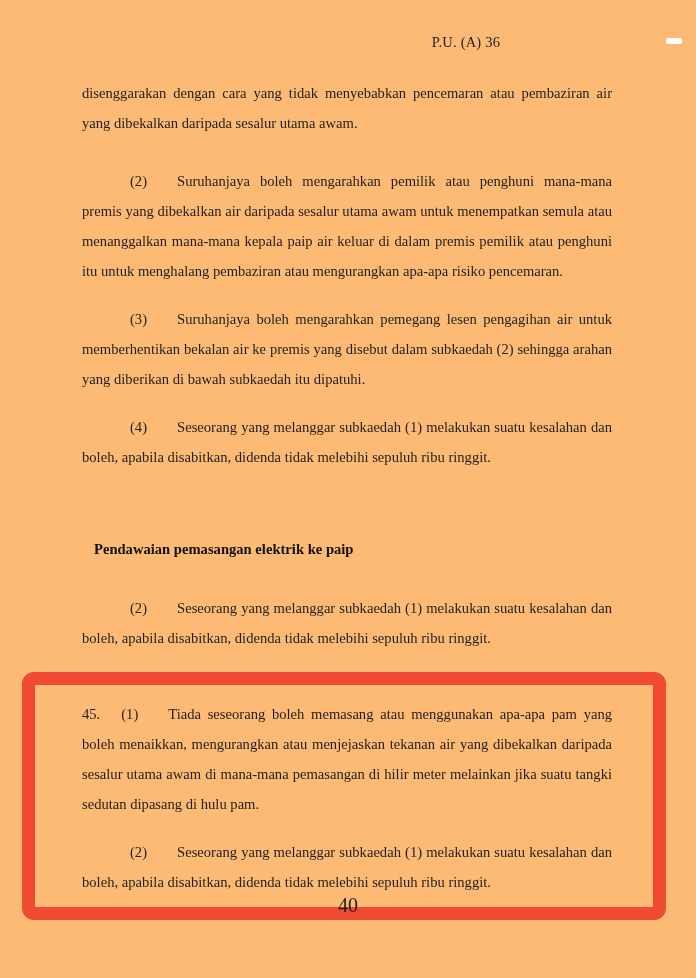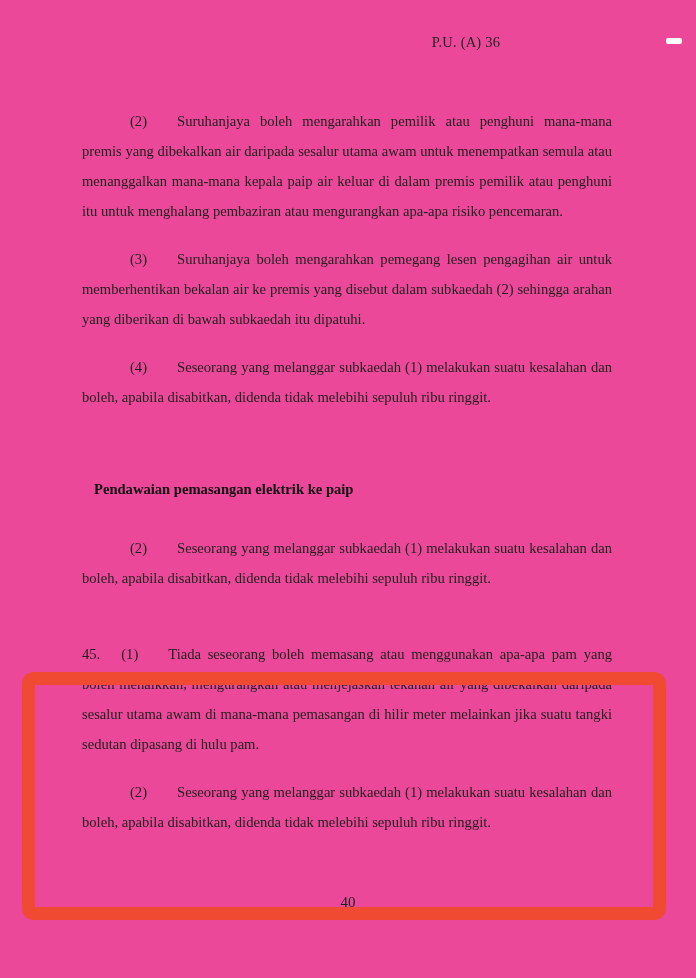--- a/index.html
+++ b/index.html
@@ -13,21 +13,21 @@
     position: relative;
     overflow: hidden;
     font-family: "Liberation Serif", serif;
     color: #1b1b1b;
     -webkit-font-smoothing: antialiased;
   }
 
   .page {
     position: absolute;
     inset: 0;
-    background: #ec4899;
+    background: #fdba74;
   }
 
   
   .running-header {
     position: absolute;
     top: 34px;
     left: 0;
     right: 0;
     text-align: center;
     font-size: 14.5px;
@@ -107,21 +107,21 @@
     z-index: 5;
   }
 
   
   .page-number {
     position: absolute;
     top: 894px;
     left: 0;
     right: 0;
     text-align: center;
-    font-size: 15px;
+    font-size: 20px;
     color: #1f1f1f;
     z-index: 6;
   }
   .copyright {
     position: absolute;
     top: 929px;
     left: 84px;
     font-family: "DejaVu Sans", sans-serif;
     font-size: 8.6px;
     font-weight: bold;
@@ -135,20 +135,21 @@
 <div class="page">
 
   <div class="running-header">
     <span class="hdr-inner">P.U. (A) 36</span>
   </div>
 
   <div class="corner-smudge"></div>
 
   <div class="content">
 
+    <p class="para">disenggarakan dengan cara yang tidak menyebabkan pencemaran atau pembaziran air yang dibekalkan daripada sesalur utama awam.</p>
 
     <div class="gap-md"></div>
 
     <p class="para"><span class="indent"></span><span>(2)</span><span class="numgap"></span><span>Suruhanjaya boleh mengarahkan pemilik atau penghuni mana-mana premis yang dibekalkan air daripada sesalur utama awam untuk menempatkan semula atau menanggalkan mana-mana kepala paip air keluar di dalam premis pemilik atau penghuni itu untuk menghalang pembaziran atau mengurangkan apa-apa risiko pencemaran.</span></p>
 
     <div class="gap-sm"></div>
 
     <p class="para"><span class="indent"></span><span>(3)</span><span class="numgap"></span><span>Suruhanjaya boleh mengarahkan pemegang lesen pengagihan air untuk memberhentikan bekalan air ke premis yang disebut dalam subkaedah (2) sehingga arahan yang diberikan di bawah subkaedah itu dipatuhi.</span></p>
 
     <div class="gap-sm"></div>

